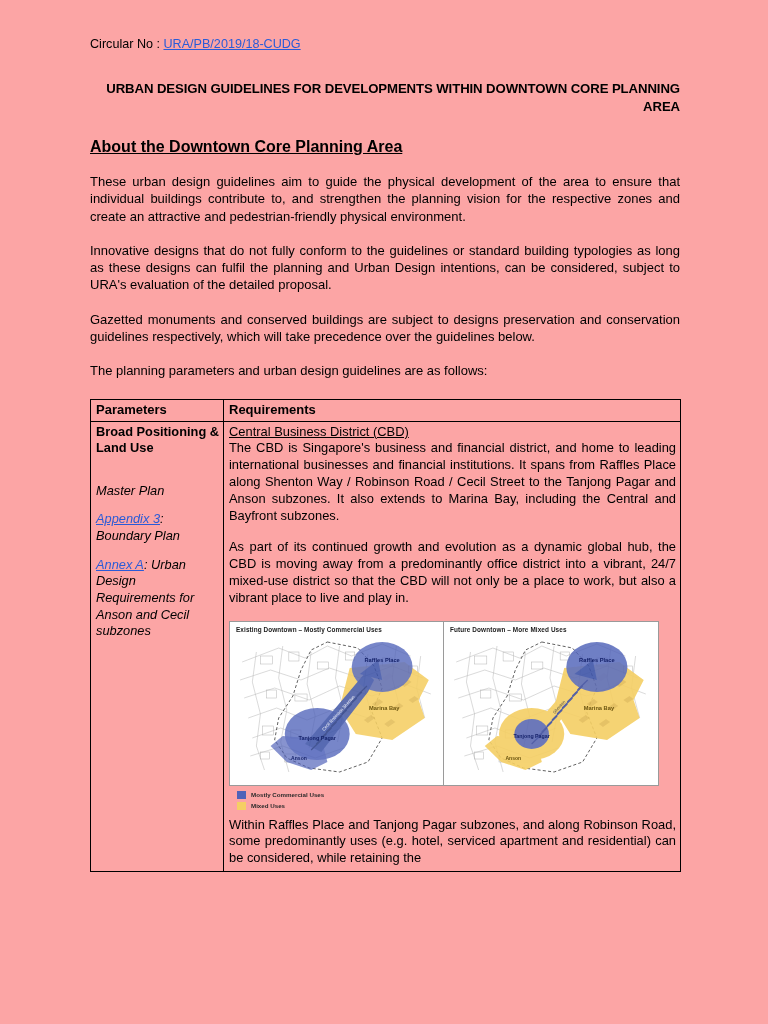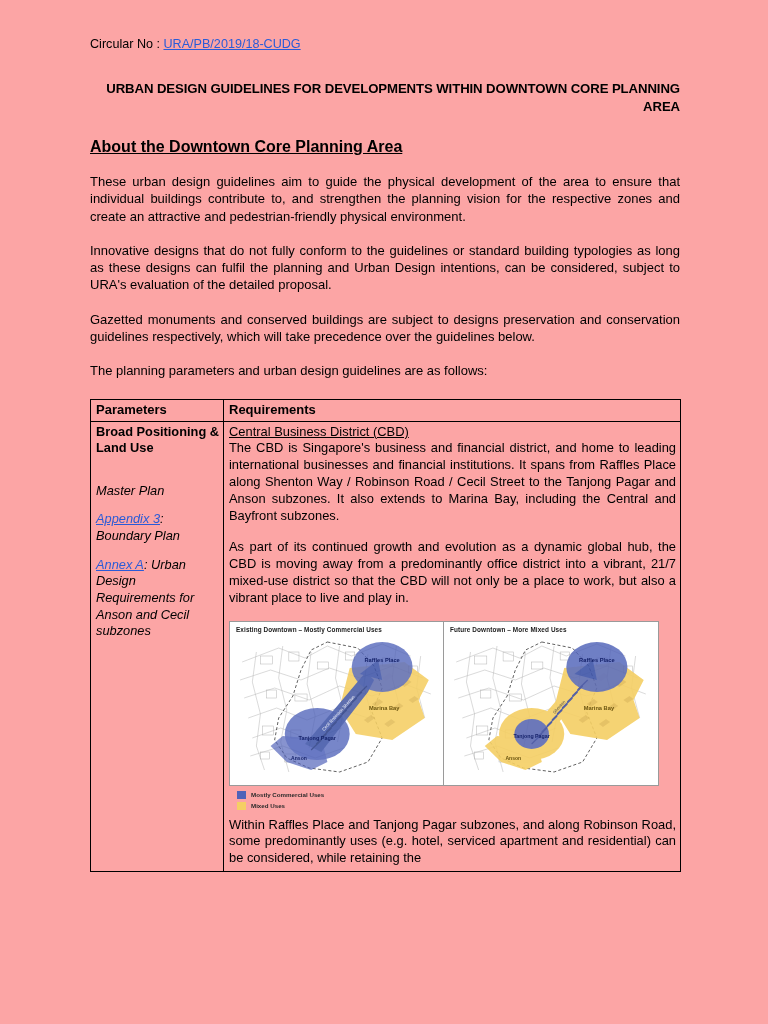--- a/index.html
+++ b/index.html
@@ -218,21 +218,21 @@
             <div class="param-item">
               <a class="lnk" href="#">Appendix 3</a><span class="plain">: Boundary Plan</span>
             </div>
             <div class="param-item">
               <a class="lnk" href="#">Annex A</a><span class="plain">: Urban Design Requirements for Anson and Cecil subzones</span>
             </div>
           </td>
           <td class="req">
             <div class="req-sub">Central Business District (CBD)</div>
             <p class="req-par first">The CBD is Singapore's business and financial district, and home to leading international businesses and financial institutions. It spans from Raffles Place along Shenton Way / Robinson Road / Cecil Street to the Tanjong Pagar and Anson subzones. It also extends to Marina Bay, including the Central and Bayfront subzones.</p>
-            <p class="req-par tight">As part of its continued growth and evolution as a dynamic global hub, the CBD is moving away from a predominantly office district into a vibrant, 21/7 mixed-use district so that the CBD will not only be a place to work, but also a vibrant place to live and play in.</p>
+            <p class="req-par tight">As part of its continued growth and evolution as a dynamic global hub, the CBD is moving away from a predominantly office district into a vibrant, 24/7 mixed-use district so that the CBD will not only be a place to work, but also a vibrant place to live and play in.</p>
 
             <div class="figure-wrap">
               <div class="maps-row">
 
                 <div class="map-panel left">
                   <div class="map-caption">Existing Downtown – Mostly Commercial Uses</div>
                   <svg class="map-canvas" viewBox="0 0 210 163" preserveAspectRatio="none">
                     <g stroke="#a9a9a9" stroke-width="0.5" fill="none" opacity="0.85">
                       <path d="M12 40 L48 26 L74 36 L96 24 L120 34 L150 22 L178 34"></path>
                       <path d="M10 58 L40 48 L70 58 L98 46 L128 56 L160 44 L190 56"></path>

